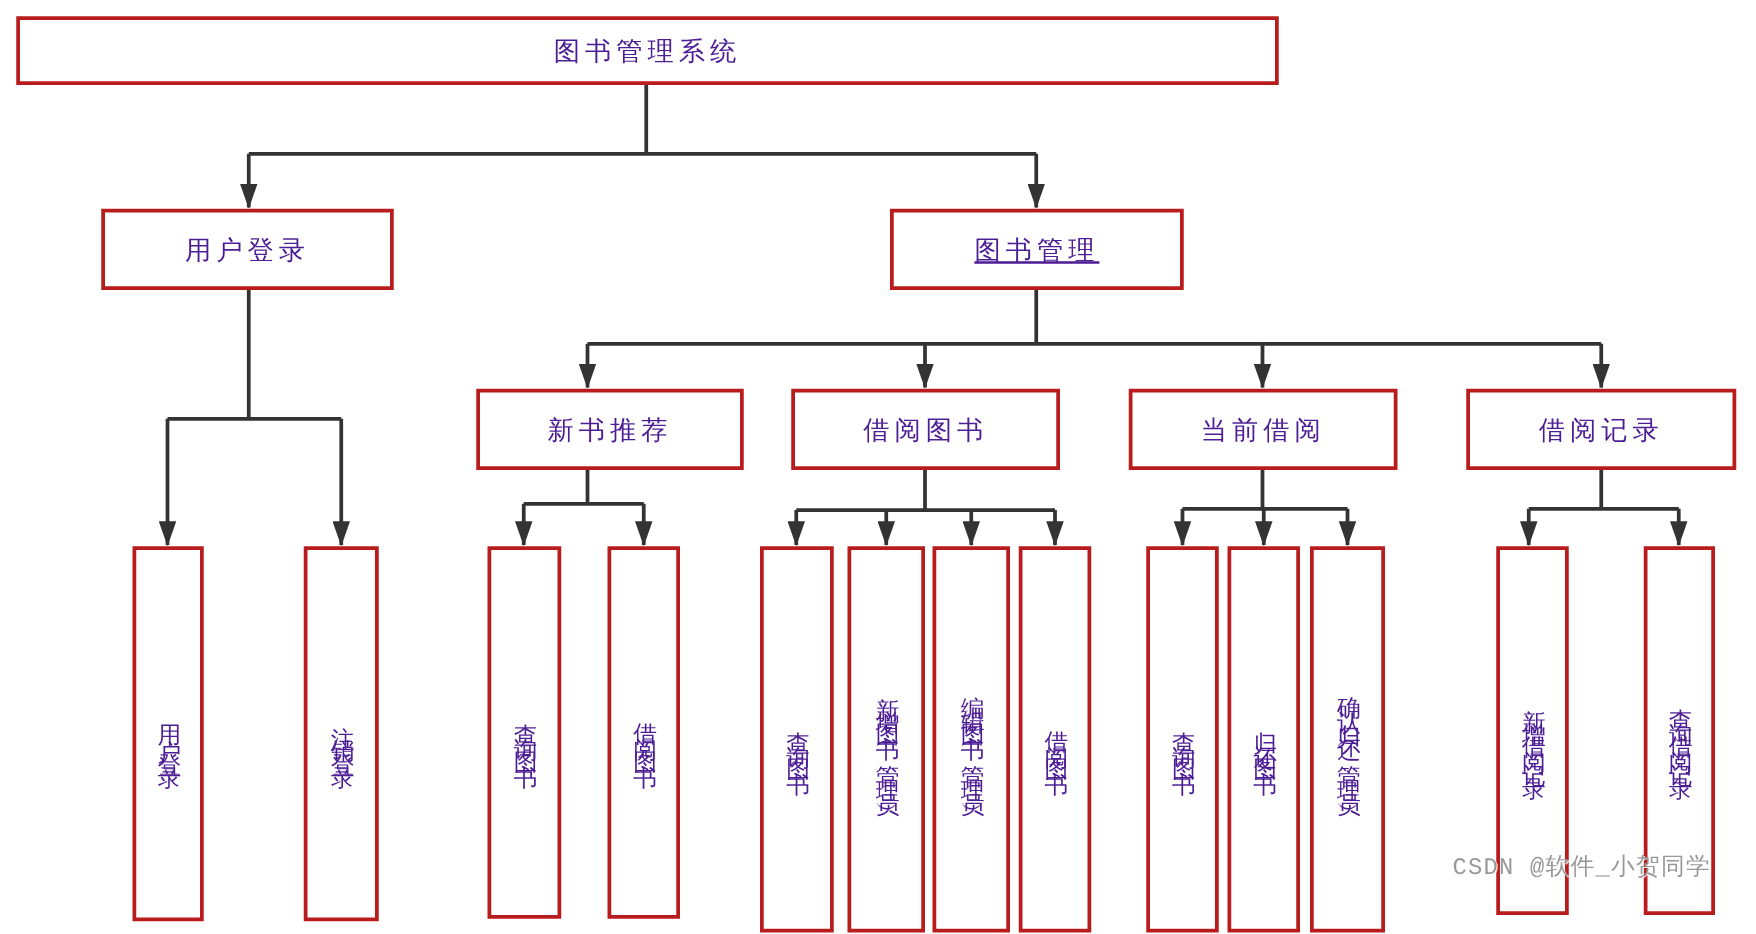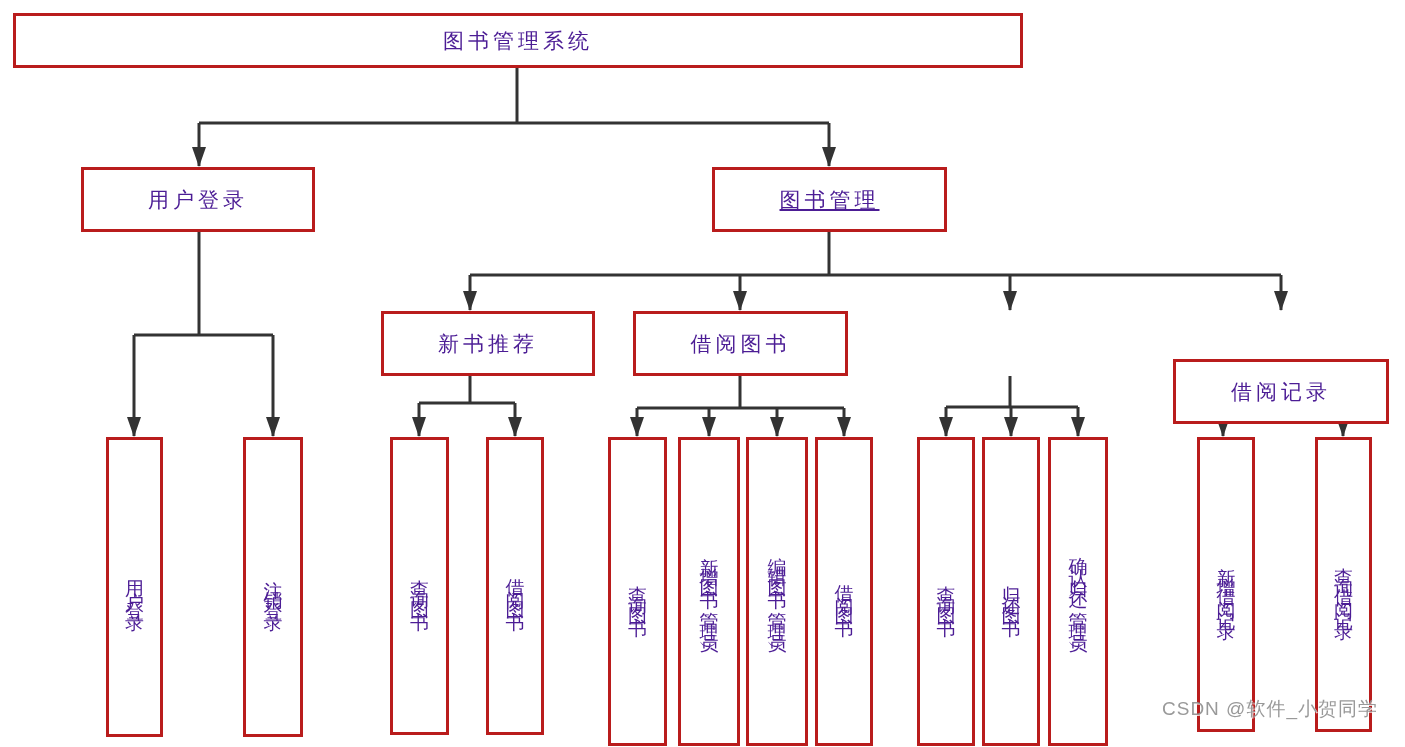--- a/index.html
+++ b/index.html
@@ -41,25 +41,26 @@
   .node.v {
     writing-mode: vertical-rl;
     text-orientation: mixed;
     font-size: 19px;
     letter-spacing: 11px;
     white-space: normal;
   }
   .watermark {
     position: absolute;
     left: 1162px;
-    top: 696px;
+    top: 680px;
     font-size: 19px;
     letter-spacing: 1px;
     color: rgba(148, 148, 148, 0.95);
     text-shadow: 1px 1px 0 rgba(255, 255, 255, 0.8);
+    font-family: Liberation Mono, monospace;
   }
 </style>
 </head>
 <body>
 
 <div class="stage">
 
   <svg class="connectors" width="1405" height="747" viewBox="0 0 1405 747" xmlns="http://www.w3.org/2000/svg">
     <defs>
       <marker id="arrowhead" viewBox="0 0 20 14" refX="19" refY="7" markerWidth="20" markerHeight="14" markerUnits="userSpaceOnUse" orient="auto">
@@ -110,21 +111,22 @@
     </g>
   </svg>
 
   <div class="node h" style="left:13px; top:13px; width:1010px; height:55px;">图书管理系统</div>
 
   <div class="node h" style="left:81px; top:167px; width:234px; height:65px;">用户登录</div>
   <div class="node h" style="left:712px; top:167px; width:235px; height:65px;text-decoration:underline;">图书管理</div>
 
   <div class="node h" style="left:363px; top:311px; width:214px; height:65px;margin-left:18px;">新书推荐</div>
   <div class="node h" style="left:633px; top:311px; width:215px; height:65px;">借阅图书</div>
-  <div class="node h" style="left:1173px; top:311px; width:216px; height:65px;margin-top:48px;">借阅记录</div>
+  <div class="node h" style="left:903px; top:311px; width:215px; height:65px;">当前借阅</div>
+  <div class="node h" style="left:1173px; top:311px; width:216px; height:65px;">借阅记录</div>
 
   <div class="node v" style="left:106px; top:437px; width:57px; height:300px;">用户登录</div>
   <div class="node v" style="left:243px; top:437px; width:60px; height:300px;">注销登录</div>
 
   <div class="node v" style="left:390px; top:437px; width:59px; height:298px;">查询图书</div>
   <div class="node v" style="left:486px; top:437px; width:58px; height:298px;">借阅图书</div>
 
   <div class="node v" style="left:608px; top:437px; width:59px; height:309px;">查询图书</div>
   <div class="node v" style="left:678px; top:437px; width:62px; height:309px;">新增图书（管理员）</div>
   <div class="node v" style="left:746px; top:437px; width:62px; height:309px;">编辑图书（管理员）</div>

